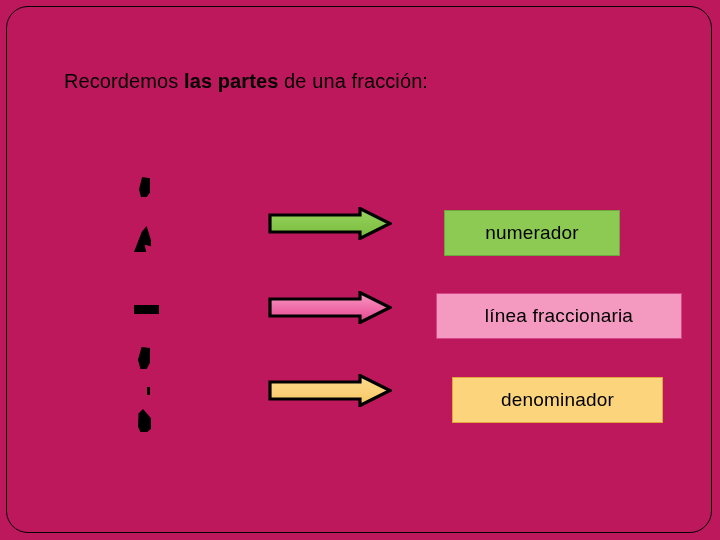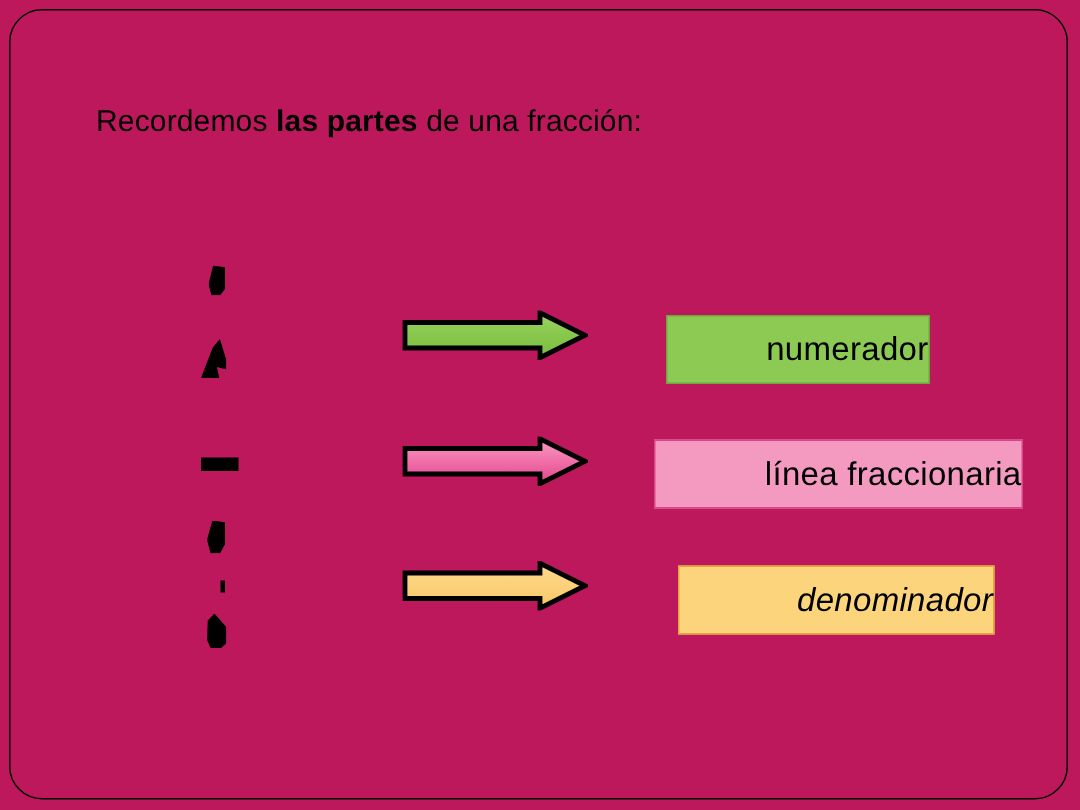--- a/index.html
+++ b/index.html
@@ -108,22 +108,22 @@
   #arrow-green  { left: 268px; top: 207px; }
   #arrow-pink   { left: 268px; top: 291px; }
   #arrow-yellow { left: 268px; top: 374px; }
 
   
   .label-box {
     position: absolute;
     box-sizing: border-box;
     display: flex;
     align-items: center;
-    justify-content: flex-end;
-    font-size: 22px;
+    justify-content: center;
+    font-size: 19px;
     color: #000000;
     white-space: nowrap;
     letter-spacing: 0.2px;
   }
 
   #box-numerador {
     left: 444px;  top: 210px;
     width: 176px; height: 46px;
     background: #8CCA54;
     border: 1px solid #6FA53F;
@@ -132,21 +132,20 @@
     left: 436px;  top: 293px;
     width: 246px; height: 46px;
     background: #F49AC1;
     border: 1px solid #D9458B;
   }
   #box-denominador {
     left: 452px;  top: 377px;
     width: 211px; height: 46px;
     background: #FBD47C;
     border: 1px solid #E0A83A;
-    font-style: italic;
   }
 </style>
 </head>
 <body>
 
 <div id="slide">
 
   <div id="frame"></div>
 
   <div id="title">

